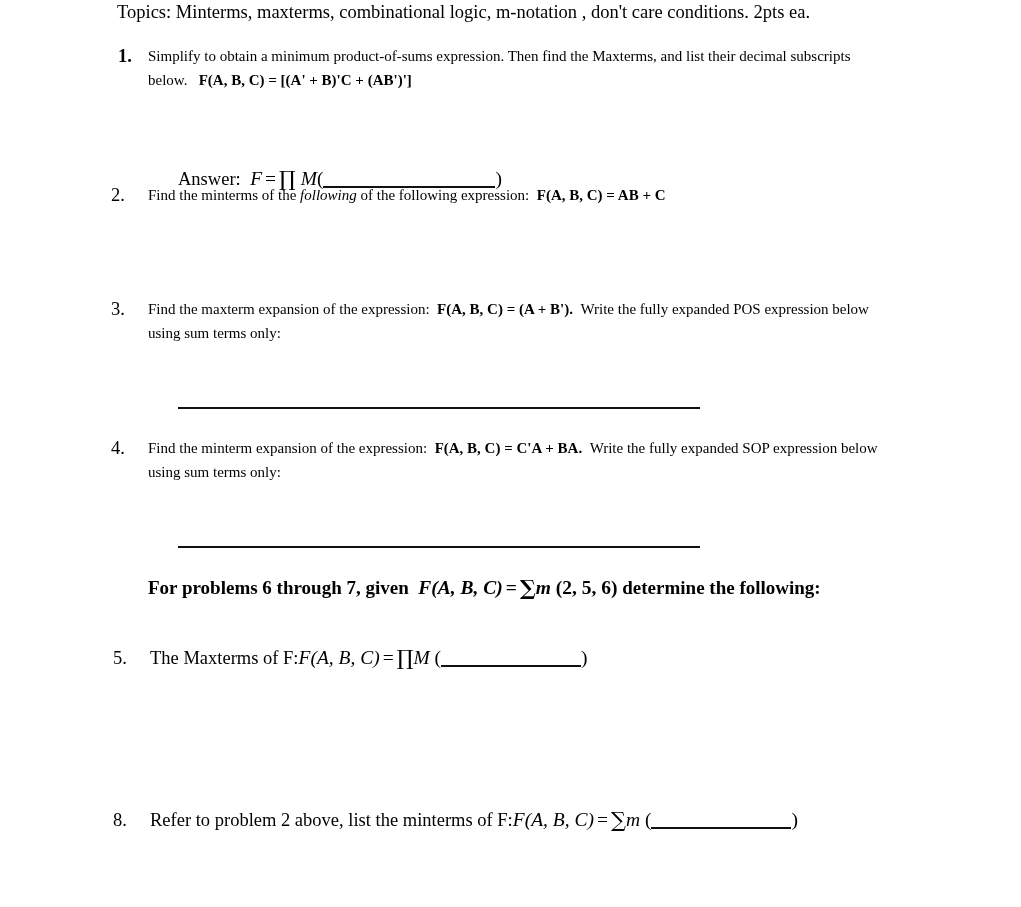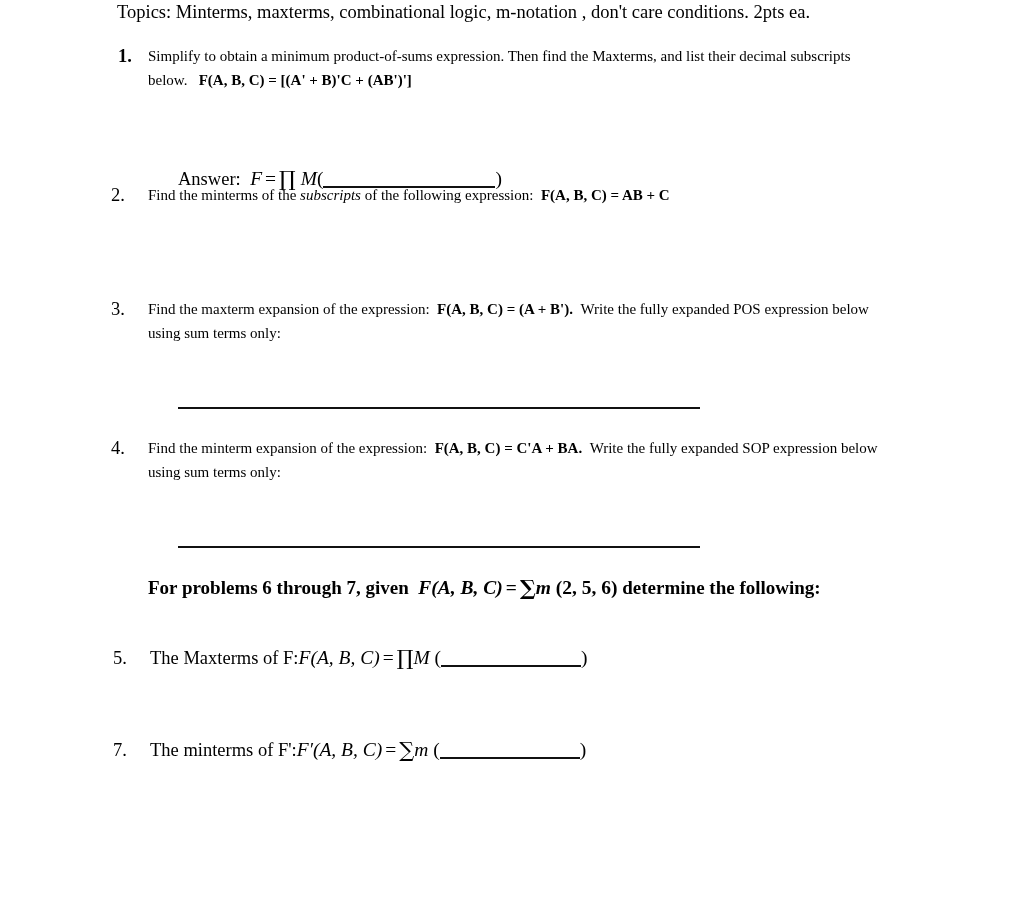--- a/index.html
+++ b/index.html
@@ -159,21 +159,21 @@
 
   <div class="answer" style="left:178px; top:134px;margin-top:32px;">
     <span class="lbl">Answer:</span>
     <span class="math">
       &nbsp;<span>F</span><span class="eq">=</span><span class="op">∏</span><span>&nbsp;</span><span>M</span><span class="paren">(</span><span class="blank" style="width:172px;"></span><span class="paren">)</span>
     </span>
   </div>
 
   <div class="item shallow" style="top:183px; width:800px;">
     <span class="num">2.</span>
-    <span class="body"><span>Find the minterms of the </span><i>subscripts</i><span> of the following expression:</span><span>&nbsp;&nbsp;</span><b>F(A, B, C) = AB + C</b></span>
+    <span class="body"><span>Find the minterms of the </span><i>following</i><span> of the following expression:</span><span>&nbsp;&nbsp;</span><b>F(A, B, C) = AB + C</b></span>
   </div>
 
 
   <div class="item shallow" style="top:297px; width:790px;">
     <span class="num">3.</span>
     <span class="body"><span>Find the maxterm expansion of the expression:</span><span>&nbsp;&nbsp;</span><b>F(A, B, C) = (A + B').</b><span>&nbsp;&nbsp;</span><span>Write the fully expanded POS expression below using sum terms only:</span></span>
   </div>
 
   <div class="rule" style="left:178px; top:407px; width:522px;"></div>
 
@@ -186,18 +186,18 @@
 
   <div class="instruction" style="top:575px;">
     <span>For problems 6 through 7, given</span><span>&nbsp;&nbsp;</span><span class="math"><span>F</span><span>(A, B, C)</span><span class="eq">=</span><span class="op">∑</span><span>m</span><span class="digits">&nbsp;</span><span class="digits">(2, 5, 6)</span></span><span>&nbsp;</span><span>determine the following:</span>
   </div>
 
   <div class="mathrow" style="left:113px; top:645px;">
     <span class="num">5.</span><span class="label">The Maxterms of F:</span><span class="math"><span>F</span><span class="prime"></span><span>(A, B, C)</span><span class="eq">=</span><span class="op">∏</span><span>M</span><span class="paren">&nbsp;(</span><span class="blank" style="width:140px;"></span><span class="paren">)</span></span>
   </div>
 
 
-  <div class="mathrow" style="left:113px; top:737px;">
-    <span class="num">7.</span><span class="label">The minterms of F':</span><span class="math"><span>F</span><span class="prime">′</span><span>(A, B, C)</span><span class="eq">=</span><span class="op">∑</span><span>m</span><span class="paren">&nbsp;(</span><span class="blank" style="width:140px;"></span><span class="paren">)</span></span>
-  </div>
-
+
+  <div class="mathrow" style="left:113px; top:807px;">
+    <span class="num">8.</span><span class="label">Refer to problem 2 above, list the minterms of F:</span><span class="math"><span>F</span><span class="prime"></span><span>(A, B, C)</span><span class="eq">=</span><span class="op">∑</span><span>m</span><span class="paren">&nbsp;(</span><span class="blank" style="width:140px;"></span><span class="paren">)</span></span>
+  </div>
 
 </div>
 
 </body></html>

